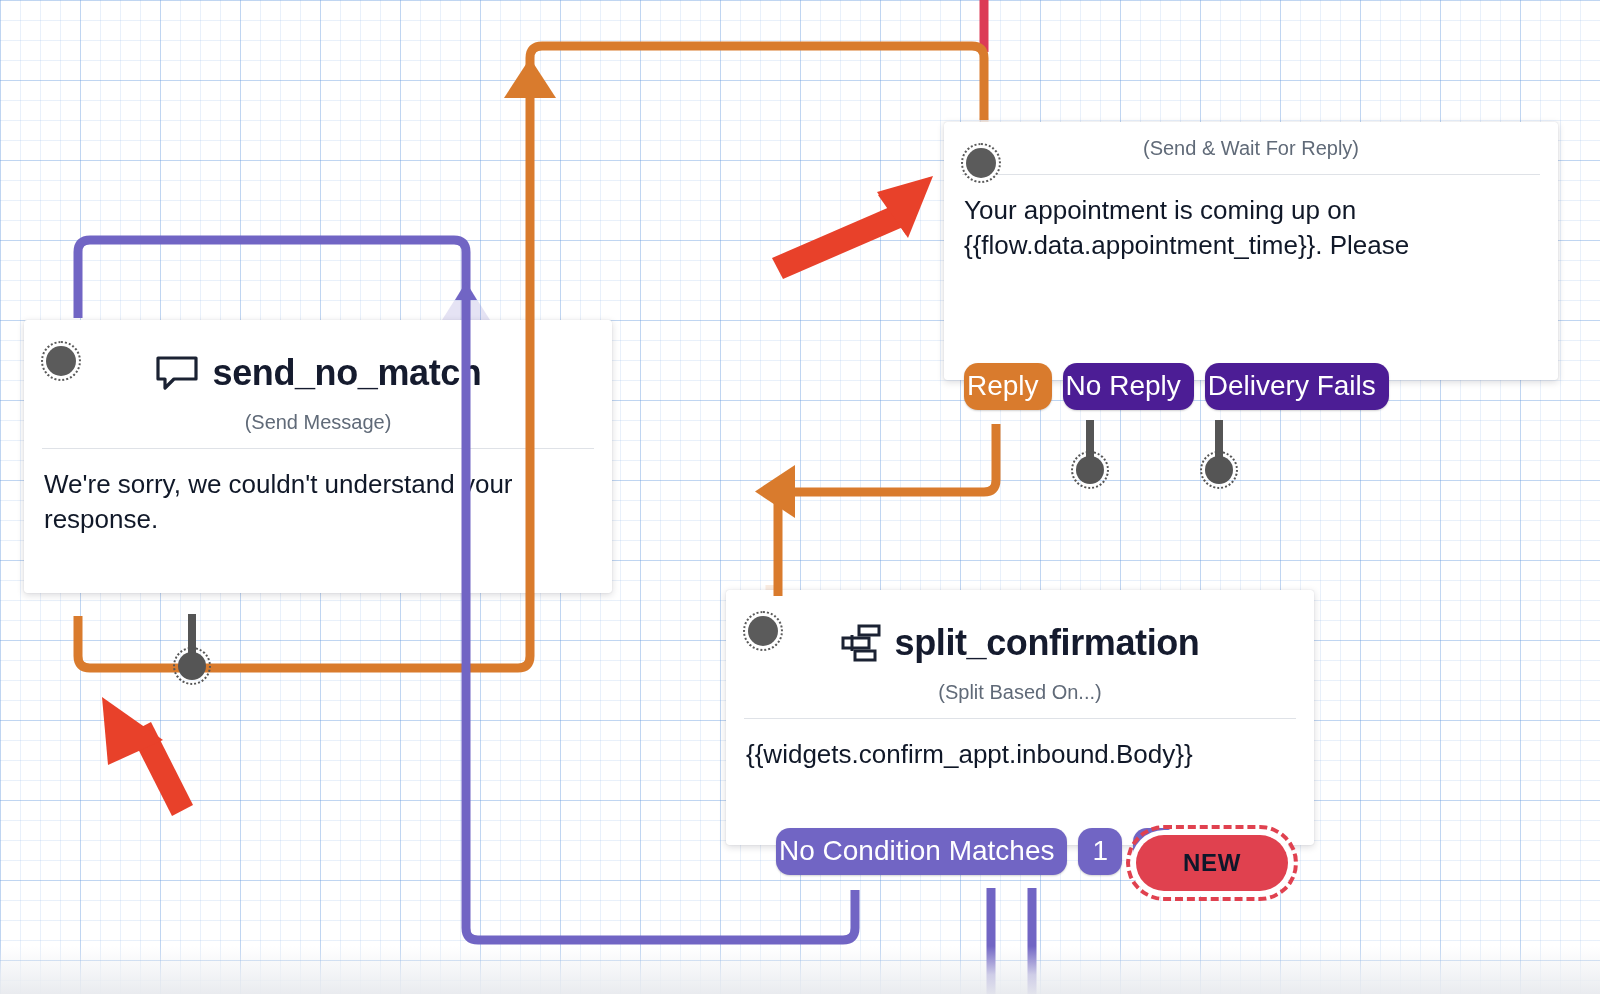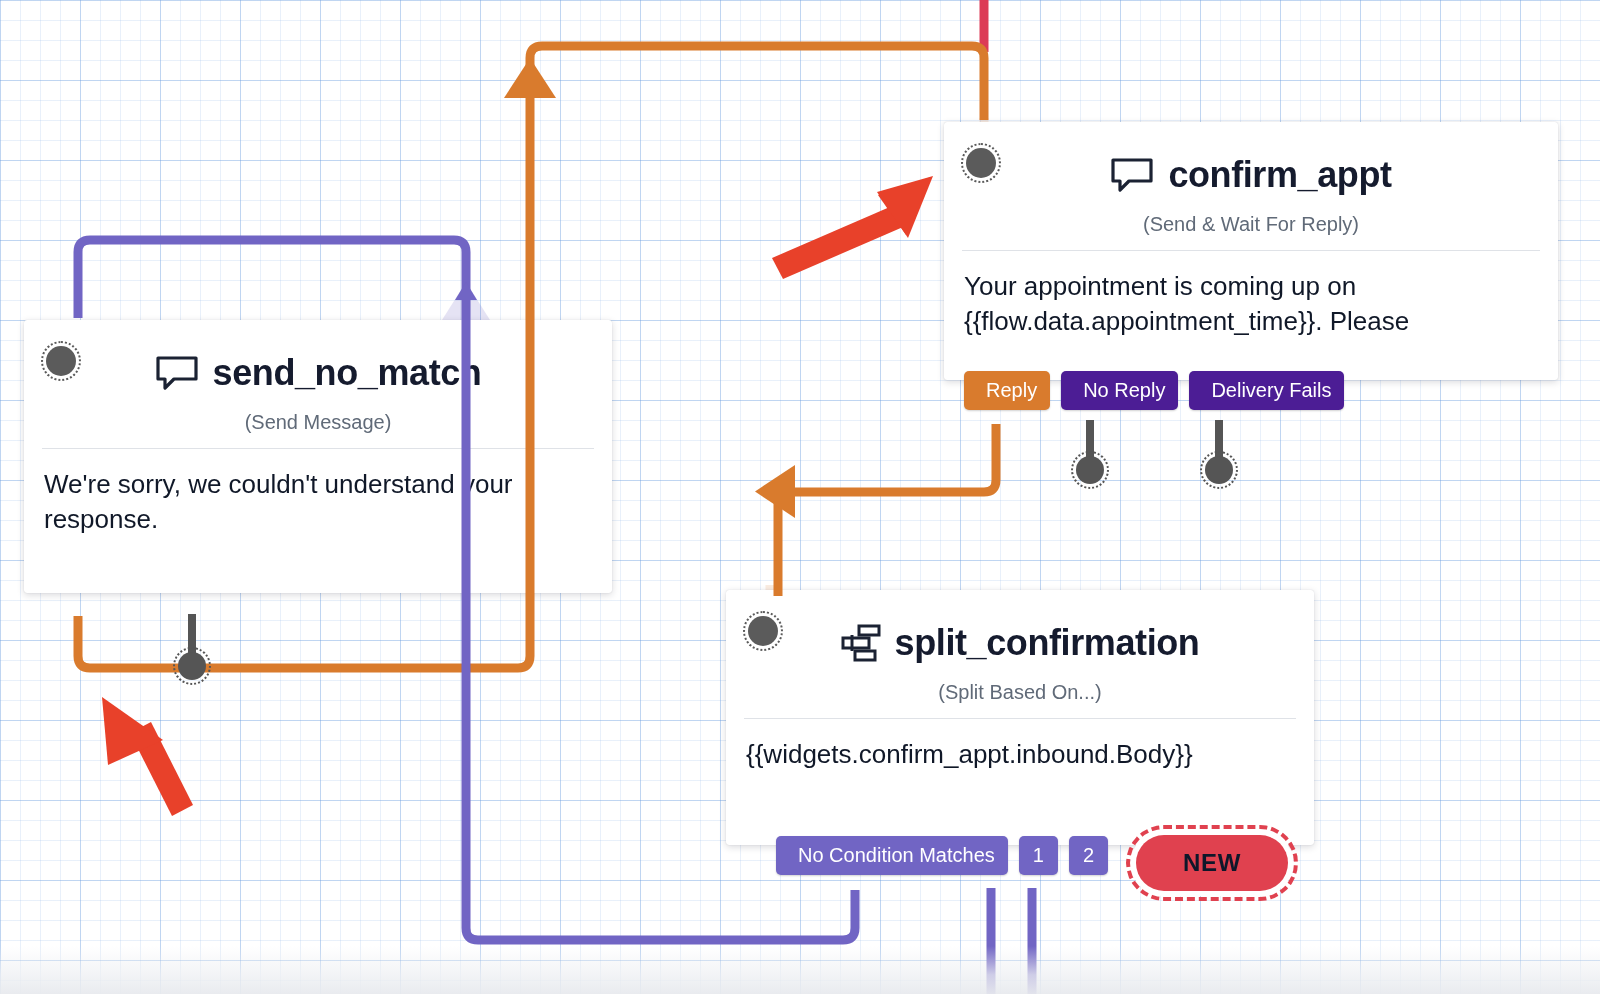--- a/index.html
+++ b/index.html
@@ -119,24 +119,24 @@
     position: absolute;
     display: flex;
     align-items: flex-start;
     gap: 11px;
     bottom: -29px;
     left: 20px;
     z-index: 24;
   }
 
   .chip {
-    font-size: 20px;
+    font-size: 28px;
     color: #ffffff;
-    padding: 9px 13px 10px 22px;
-    border-radius: 5px;
+    padding: 9px 13px 10px 3px;
+    border-radius: 14px;
     line-height: 1;
     white-space: nowrap;
     box-shadow: 0 1px 2px rgba(0,0,0,0.18);
   }
   .chip.orange { background: #d97b2d; }
   .chip.gray   { background: #4c1d95; }
   .chip.purple { background: #7165c4; }
   .chip.num    { padding-left: 14px; padding-right: 14px; }
 
   
@@ -201,30 +201,20 @@
         <span>send_no_match</span>
       </div>
     </div>
     <div class="node-subtitle">(Send Message)</div>
     <div class="node-divider"></div>
     <div class="node-body">We're sorry, we couldn't understand your response.</div>
   </div>
 
   <div class="node" id="node-confirm-appt" style="left:944px; top:122px; width:614px; height:258px;">
     <div class="pin-in"></div>
-    <div class="node-head">
-      <div class="node-title">
-        <span>
-          <svg class="icon" width="44" height="36" viewBox="0 0 44 36" aria-hidden="true">
-            <path d="M3 3 H41 V24 H19 L10 33 V24 H3 Z" fill="#ffffff" stroke="#1b2233" stroke-width="3.2" stroke-linejoin="round"></path>
-          </svg>
-        </span>
-        <span>confirm_appt</span>
-      </div>
-    </div>
     <div class="node-subtitle">(Send &amp; Wait For Reply)</div>
     <div class="node-divider"></div>
     <div class="node-body">Your appointment is coming up on {{flow.data.appointment_time}}. Please</div>
     <div class="outputs" style="left:20px; bottom:-30px;">
       <div class="chip orange">Reply</div>
       <div class="chip gray">No Reply</div>
       <div class="chip gray">Delivery Fails</div>
     </div>
   </div>
 

